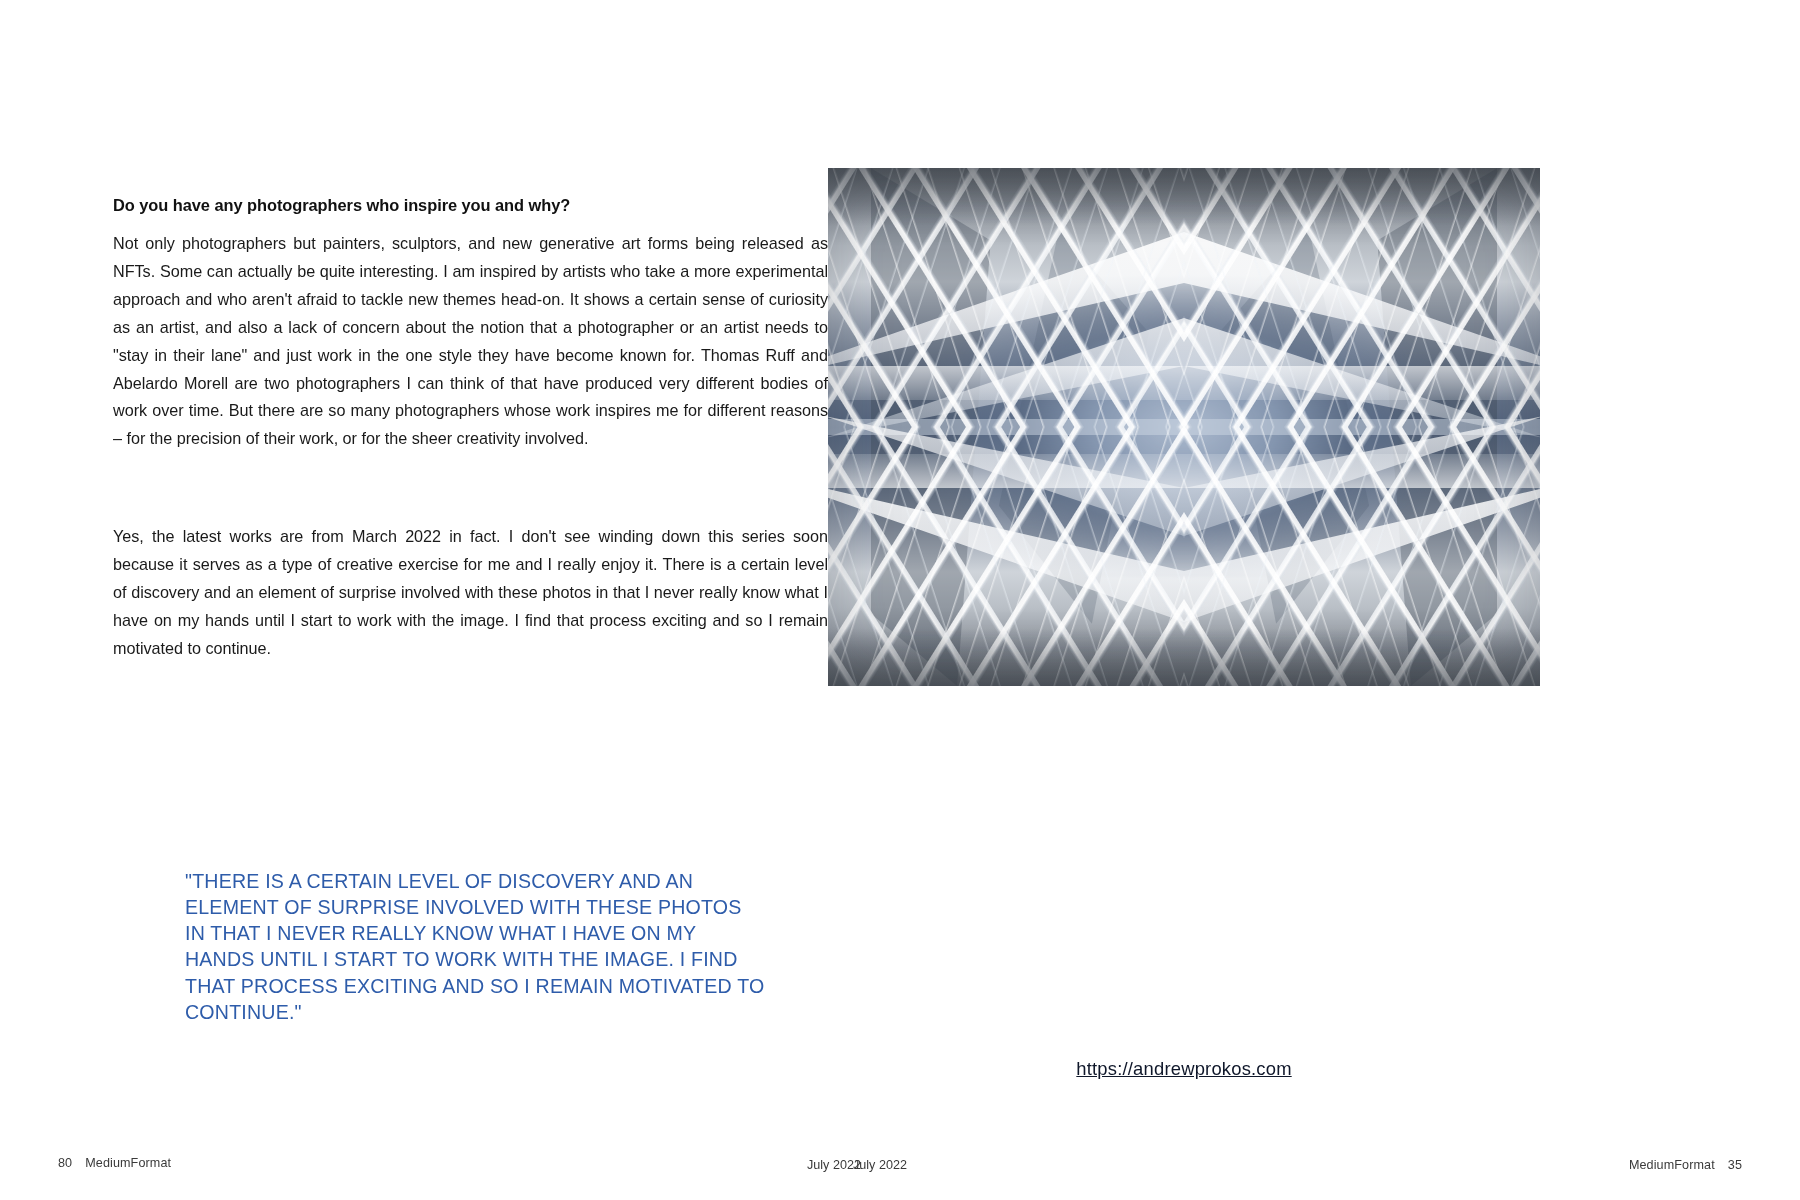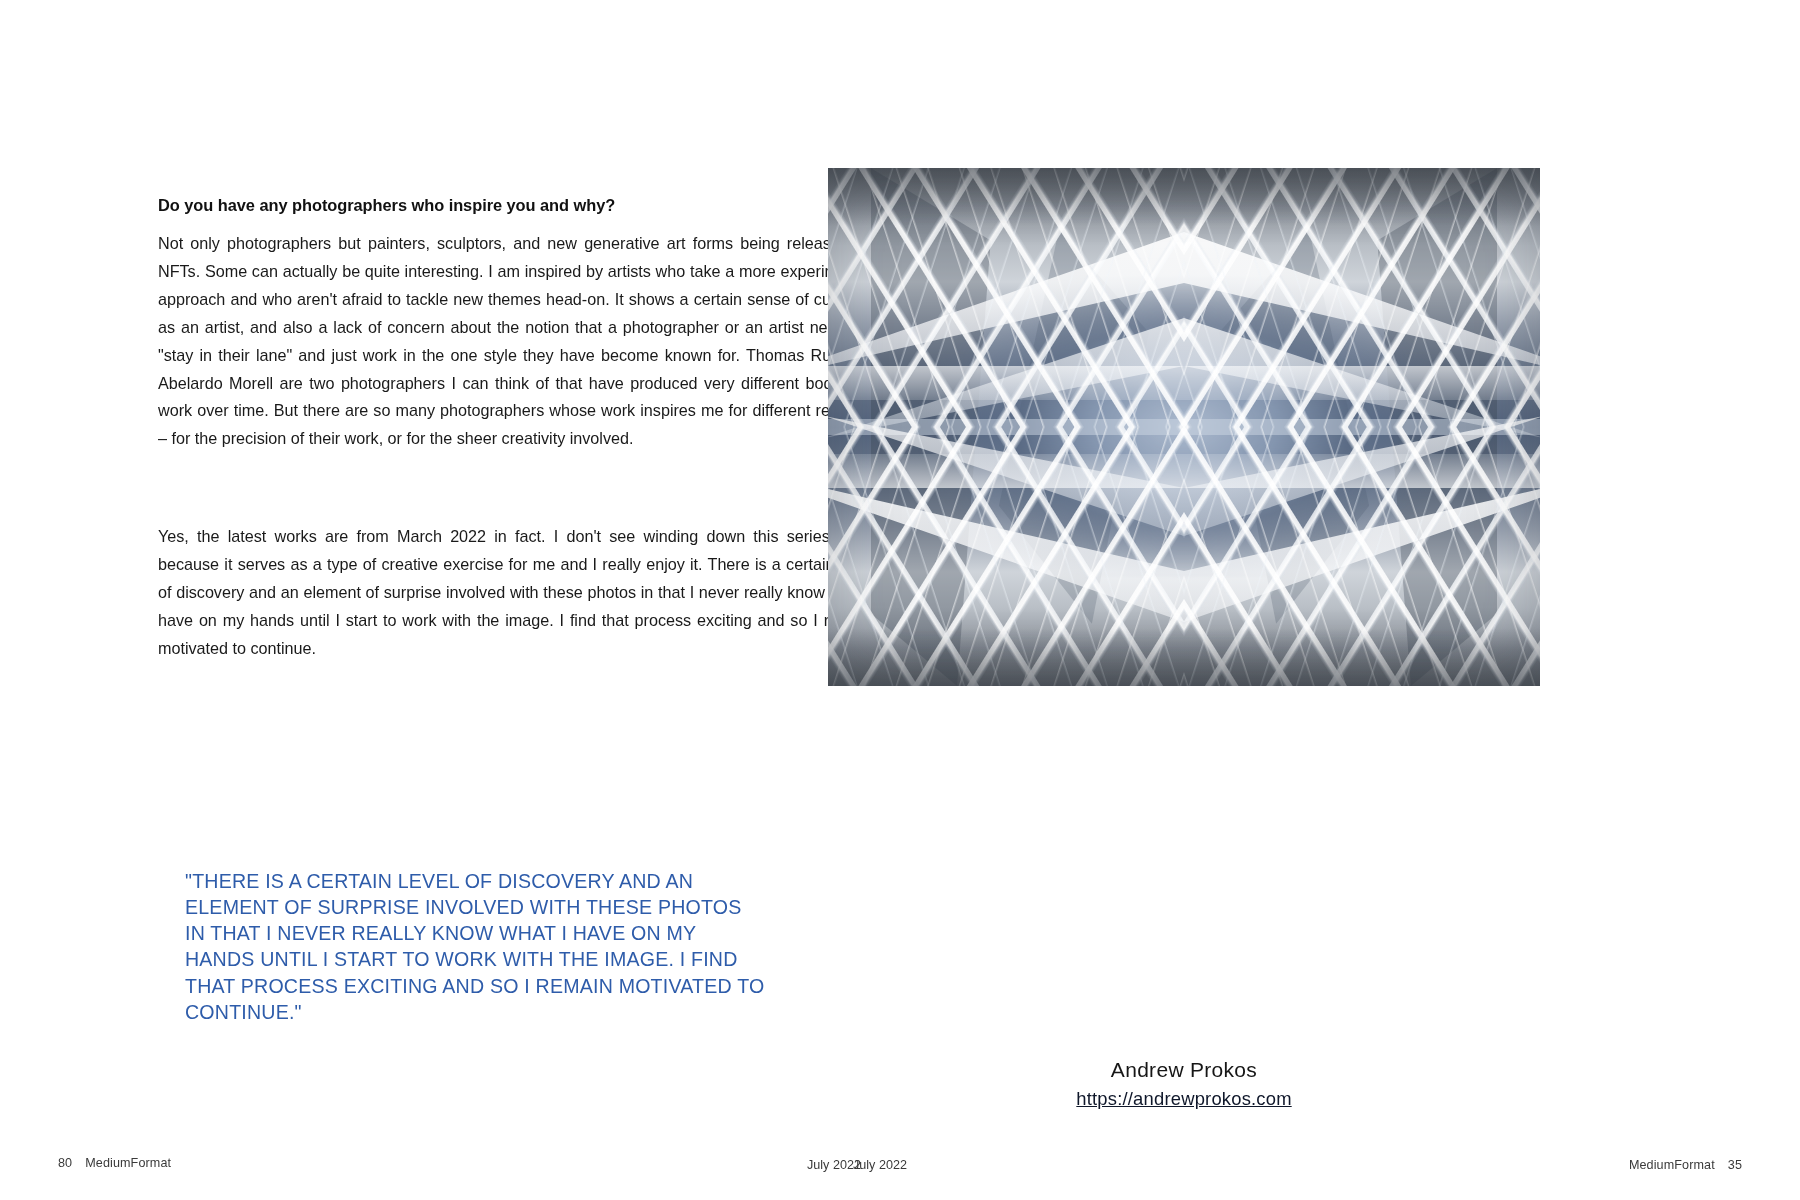--- a/index.html
+++ b/index.html
@@ -14,21 +14,20 @@
 
   
   .left-page{position:absolute;left:0;top:0;width:900px;height:1200px;}
   .right-page{position:absolute;left:900px;top:0;width:900px;height:1200px;}
 
   .col-text{
     position:absolute;
     left:113px;
     top:195px;
     width:715px;
-    margin-left:45px;
   }
   .q-head{
     font-size:16.4px;
     font-weight:bold;
     color:#111111;
     letter-spacing:-0.05px;
     margin:0 0 14px 0;
     line-height:1.3;
   }
   .body-par{
@@ -309,17 +308,16 @@
         </div>
       </div>
 
       <div class="edge-top"></div>
       <div class="edge-bot"></div>
       <div class="vignette"></div>
     </div>
   </div>
 
   <div class="credit">
-    <div class="credit-name">Andrew Prokos</div>
     <a class="credit-url" href="#">https://andrewprokos.com</a>
   </div>
 
 </div>
 
 </body></html>

